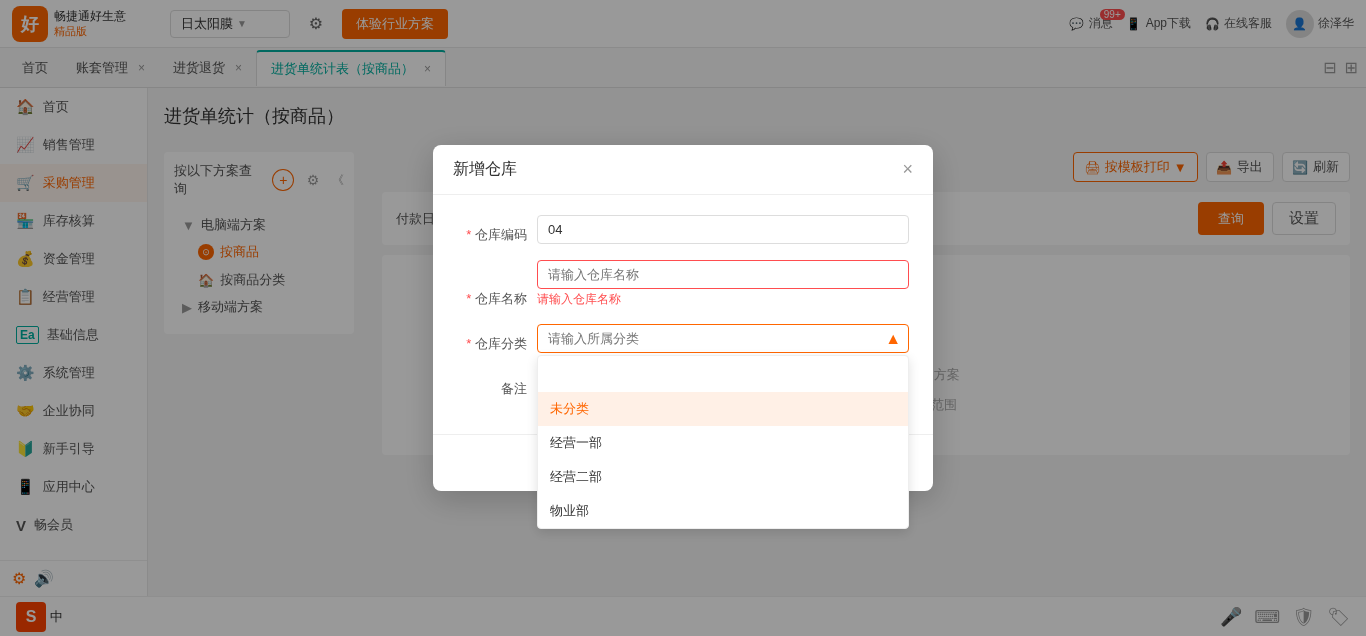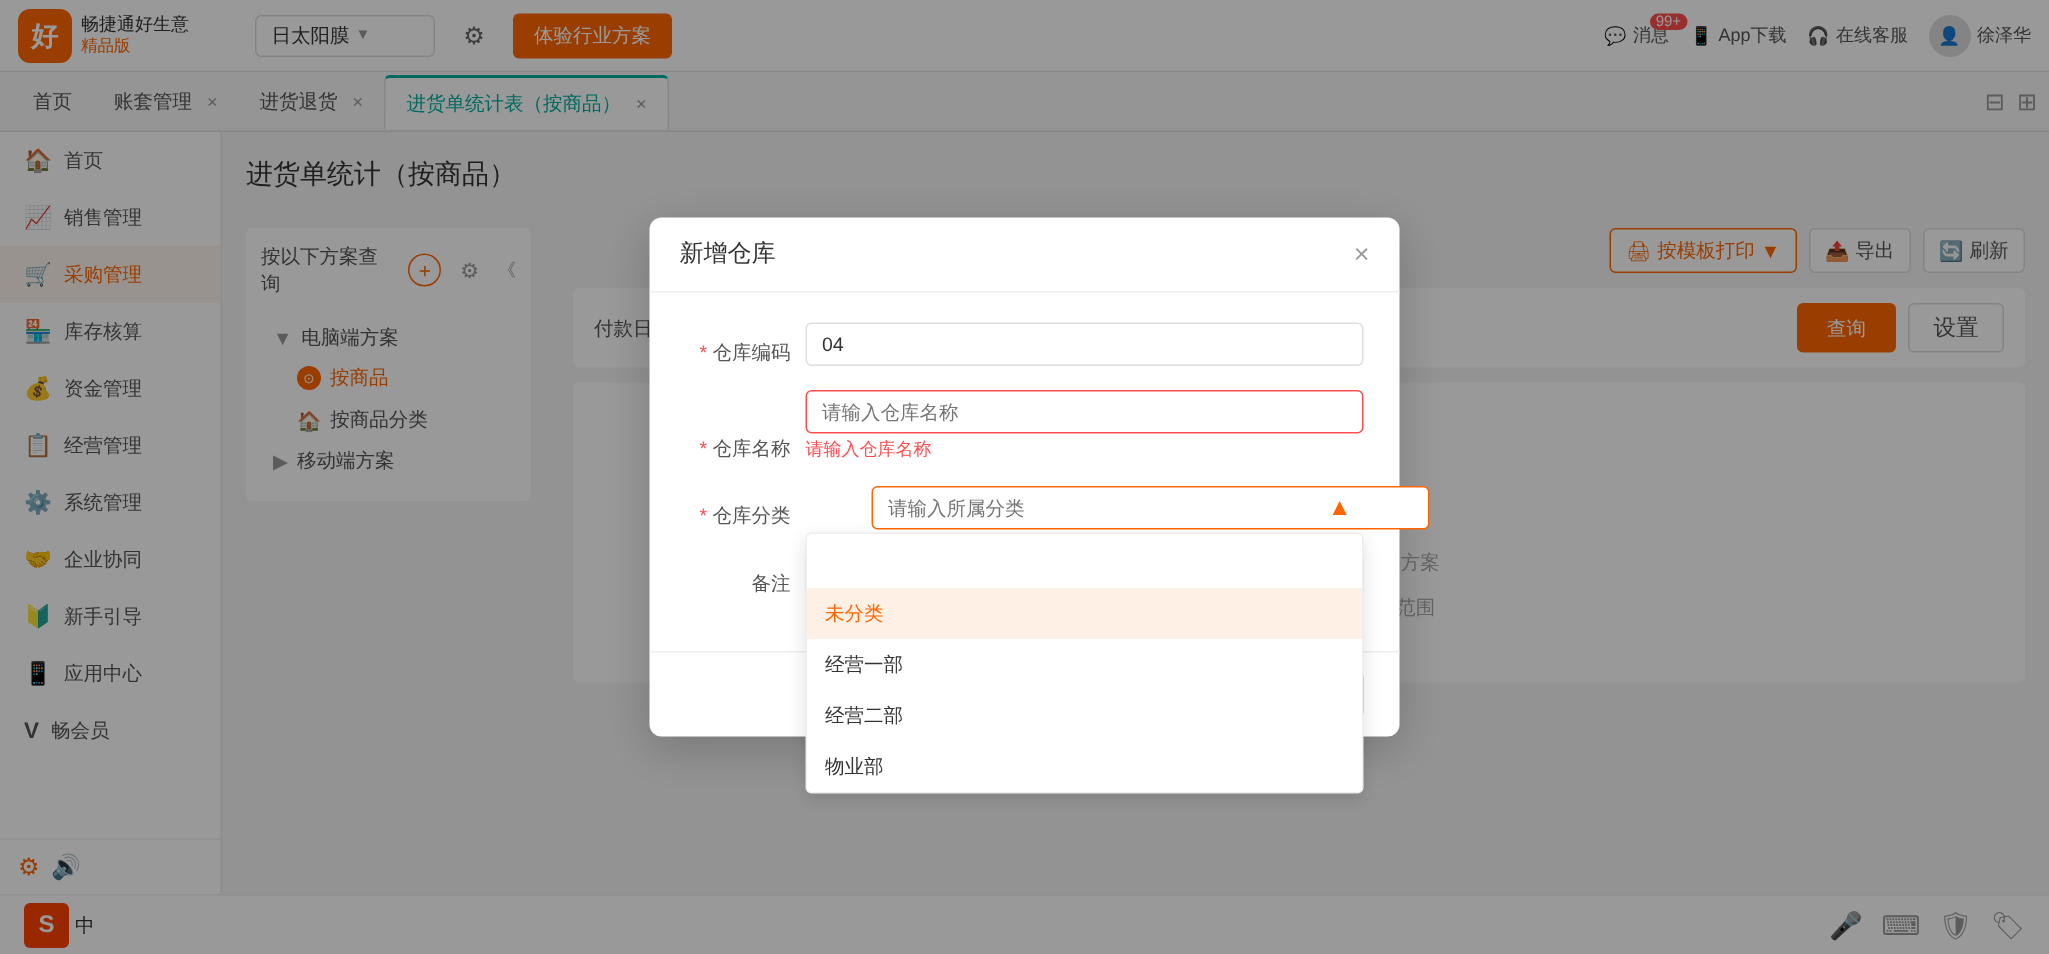--- a/index.html
+++ b/index.html
@@ -194,21 +194,21 @@
       padding: 6px 10px; font-size: 13px; color: #333;
       outline: none;
     }
     .form-input.error { border-color: #ff4d4f; }
     .error-tip {
       color: #ff4d4f; font-size: 12px; margin-top: 2px;
     }
     .form-input-with-icon {
       width: 100%; border: 1px solid #ff6600; border-radius: 4px;
       padding: 6px 32px 6px 10px; font-size: 13px; color: #999;
-      outline: none; background: white; margin-left: 44px;
+      outline: none; background: white;
     }
     .input-icon-right {
       position: absolute; right: 8px; top: 50%; transform: translateY(-50%);
       color: #ff6600; font-size: 16px; cursor: pointer;
     }
 
     
     .dropdown-popup {
       position: absolute; top: calc(100% + 2px); left: 0; right: 0;
       background: white; border: 1px solid #eee; border-radius: 4px;
@@ -331,20 +331,24 @@
       <span class="sidebar-icon">🏪</span>
       <span>库存核算</span>
     </div>
     <div class="sidebar-item">
       <span class="sidebar-icon">💰</span>
       <span>资金管理</span>
     </div>
     <div class="sidebar-item">
       <span class="sidebar-icon">📋</span>
       <span>经营管理</span>
+    </div>
+    <div class="sidebar-item">
+      <span class="sidebar-icon" style="font-size:12px;font-weight:bold;color:#00b0a0;border:1px solid #00b0a0;padding:1px 3px;border-radius:2px;">Ea</span>
+      <span>基础信息</span>
     </div>
     <div class="sidebar-item">
       <span class="sidebar-icon">⚙️</span>
       <span>系统管理</span>
     </div>
     <div class="sidebar-item">
       <span class="sidebar-icon">🤝</span>
       <span>企业协同</span>
     </div>
     <div class="sidebar-item">

